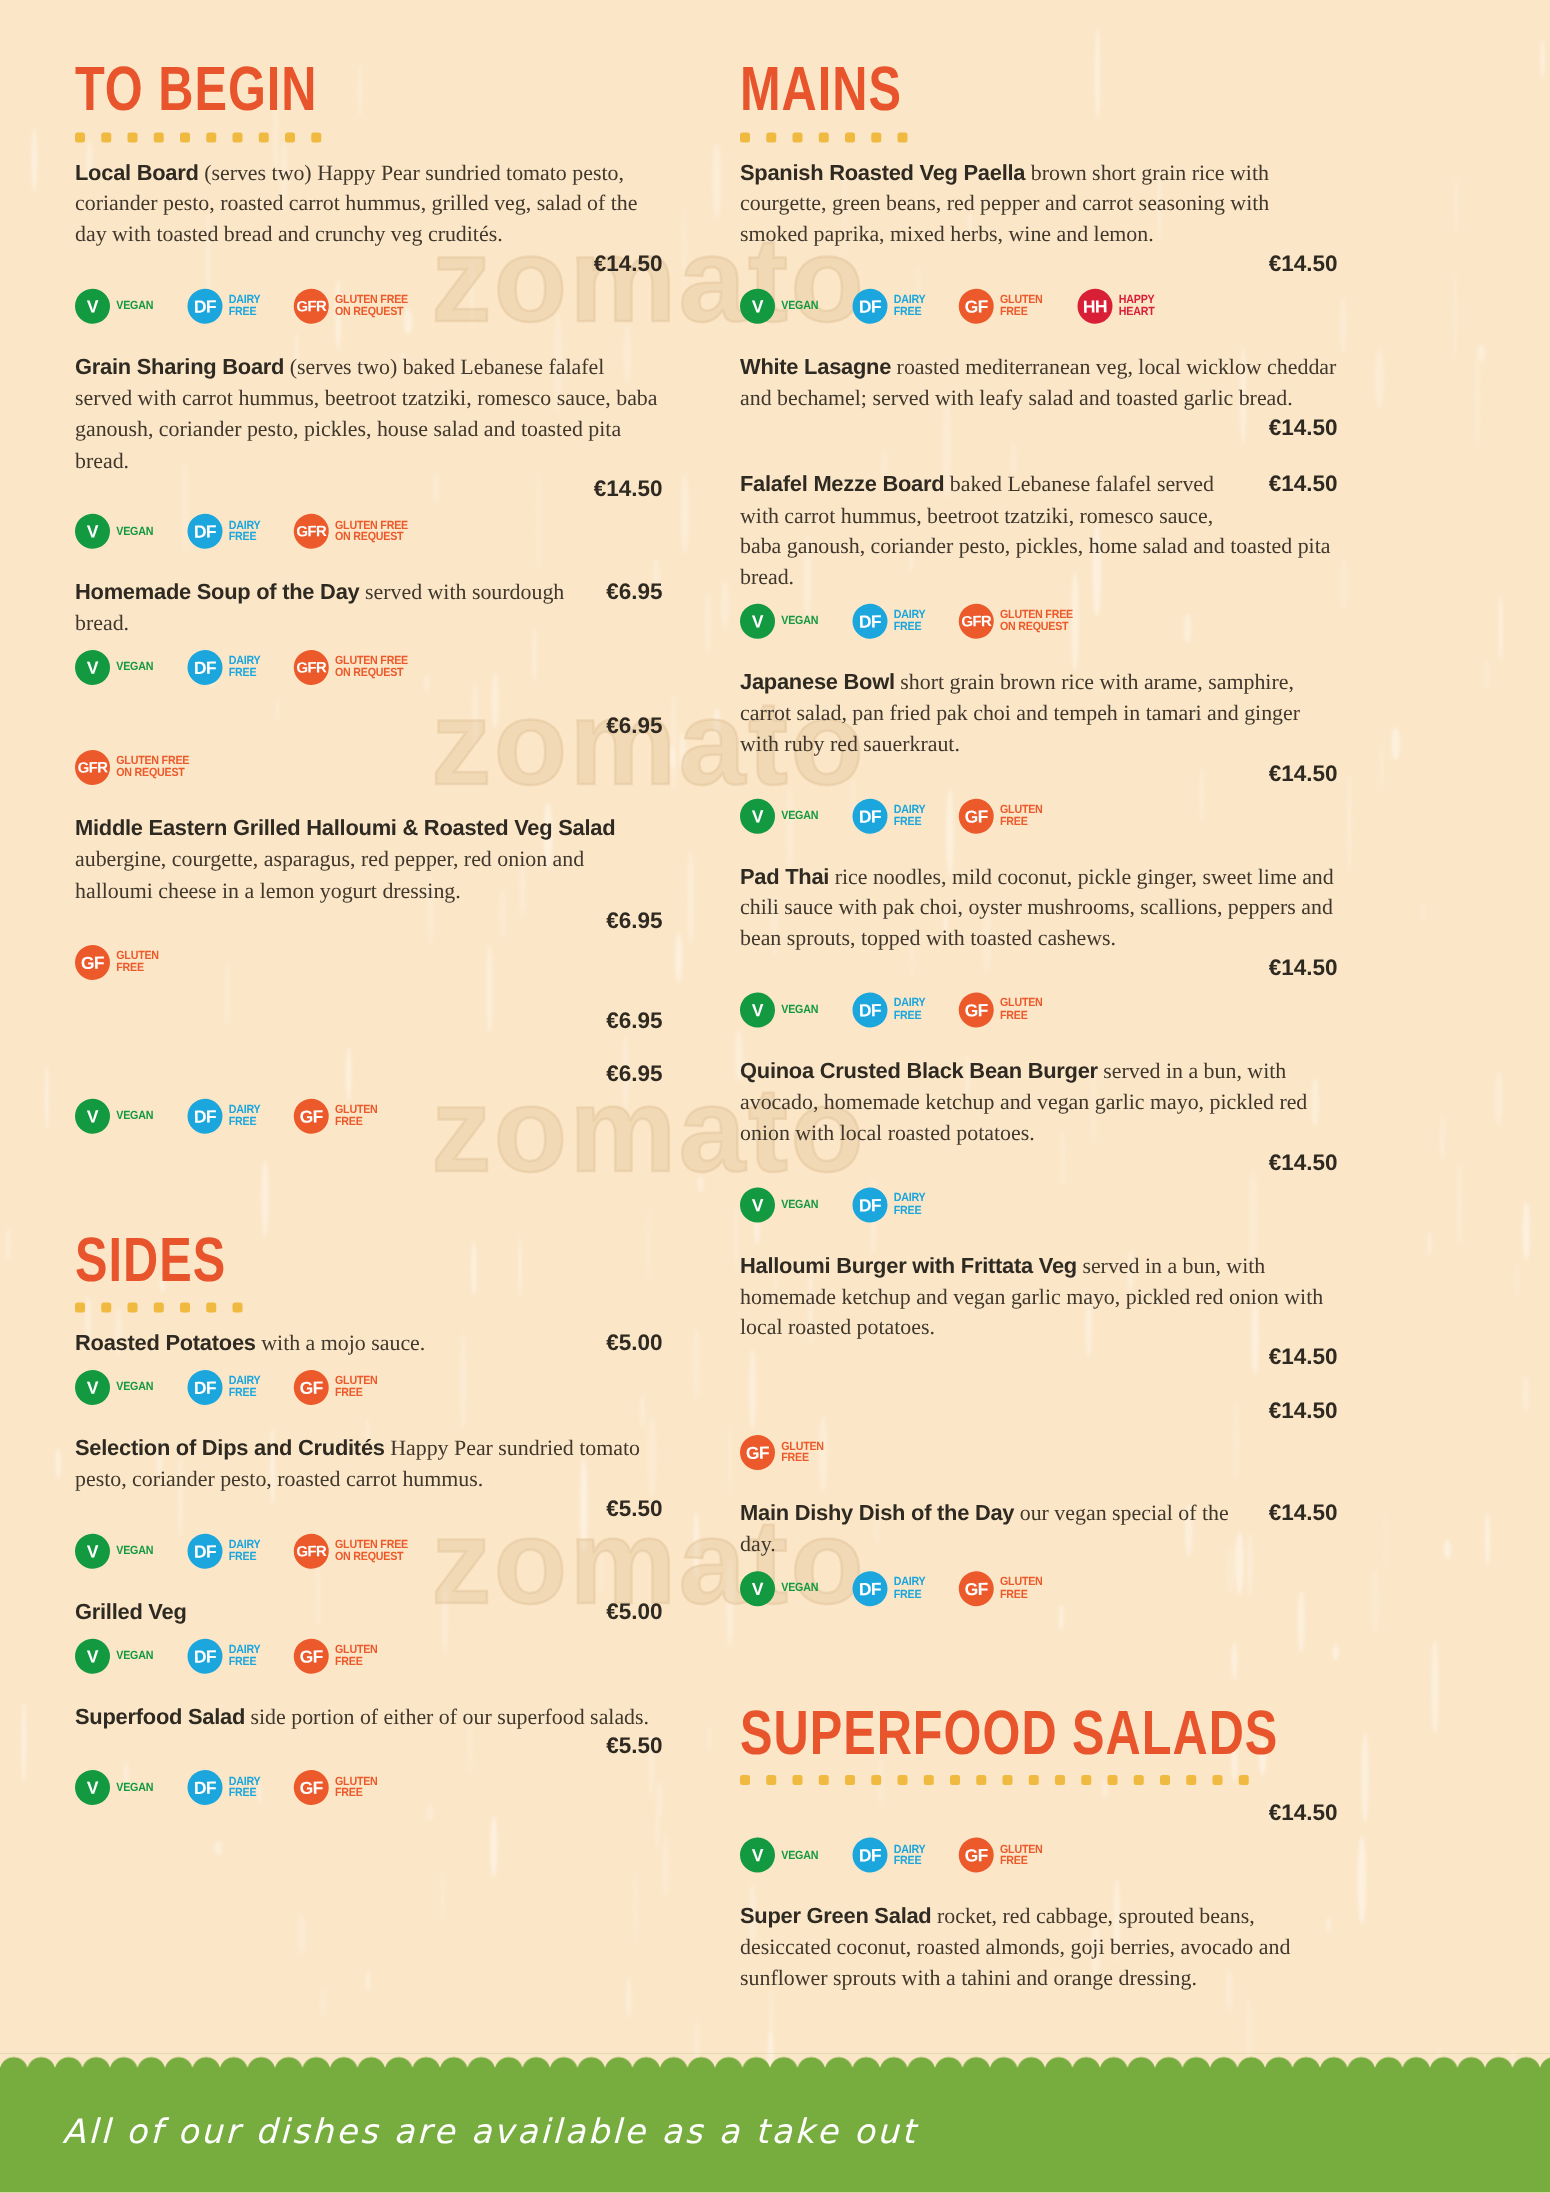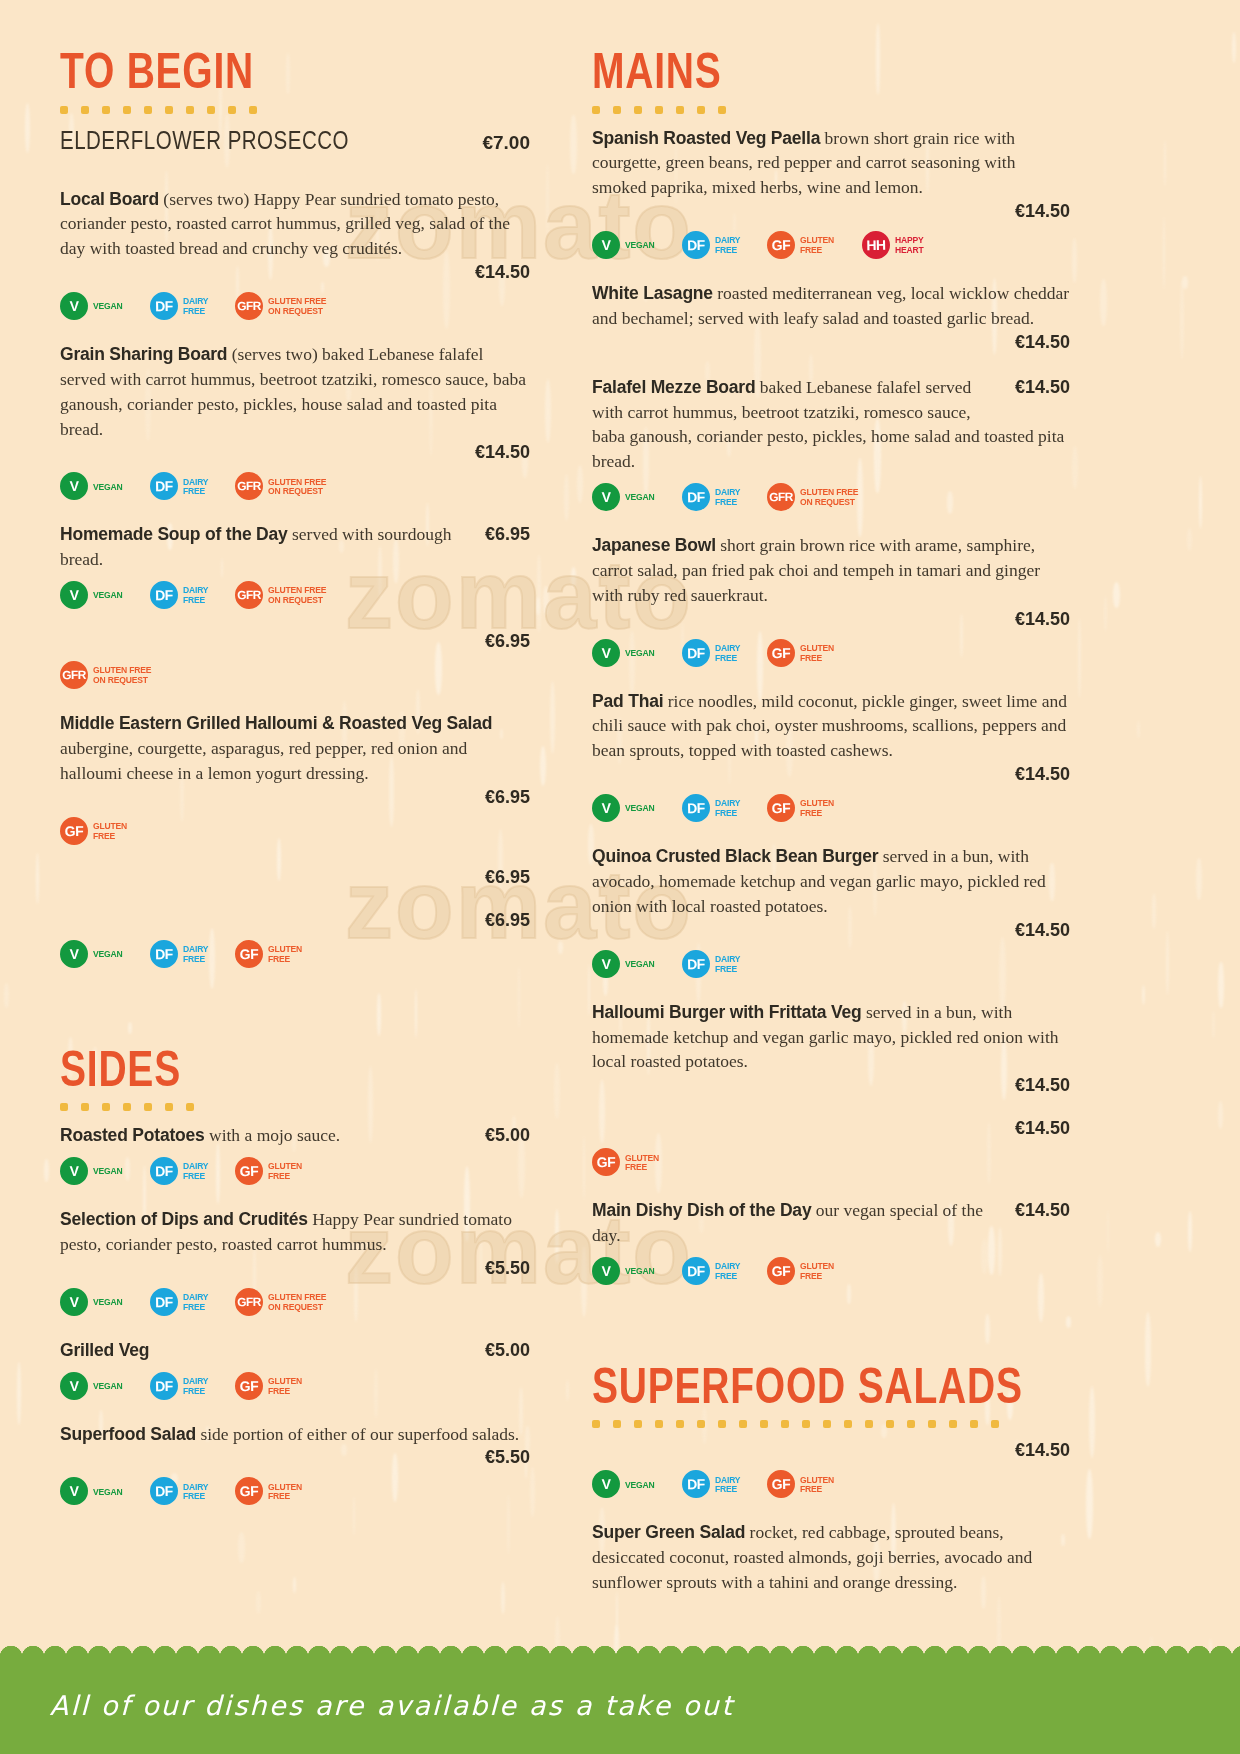--- a/index.html
+++ b/index.html
@@ -430,24 +430,20 @@
           <span></span>
           <span></span>
           <span></span>
           <span></span>
           <span></span>
           <span></span>
           <span></span>
           <span></span>
           <span></span>
         </div>
-        <div class="prosecco-row">
-          <div class="prosecco-name">ELDERFLOWER PROSECCO</div>
-          <div class="price">€7.00</div>
-        </div>
         <div class="dish">
           <div class="dish-text"><span class="dish-name">Local Board</span><span class="dish-desc"> (serves two) Happy Pear sundried tomato pesto, coriander pesto, roasted carrot hummus, grilled veg, salad of the day with toasted bread and crunchy veg crudités.</span></div>
           <div class="price-line">€14.50</div>
           <div class="badges">
             <span class="badge b-v">
               <span class="badge-circle">V</span>
               <span class="badge-label">VEGAN</span>
             </span>
             <span class="badge b-df">
               <span class="badge-circle">DF</span>

